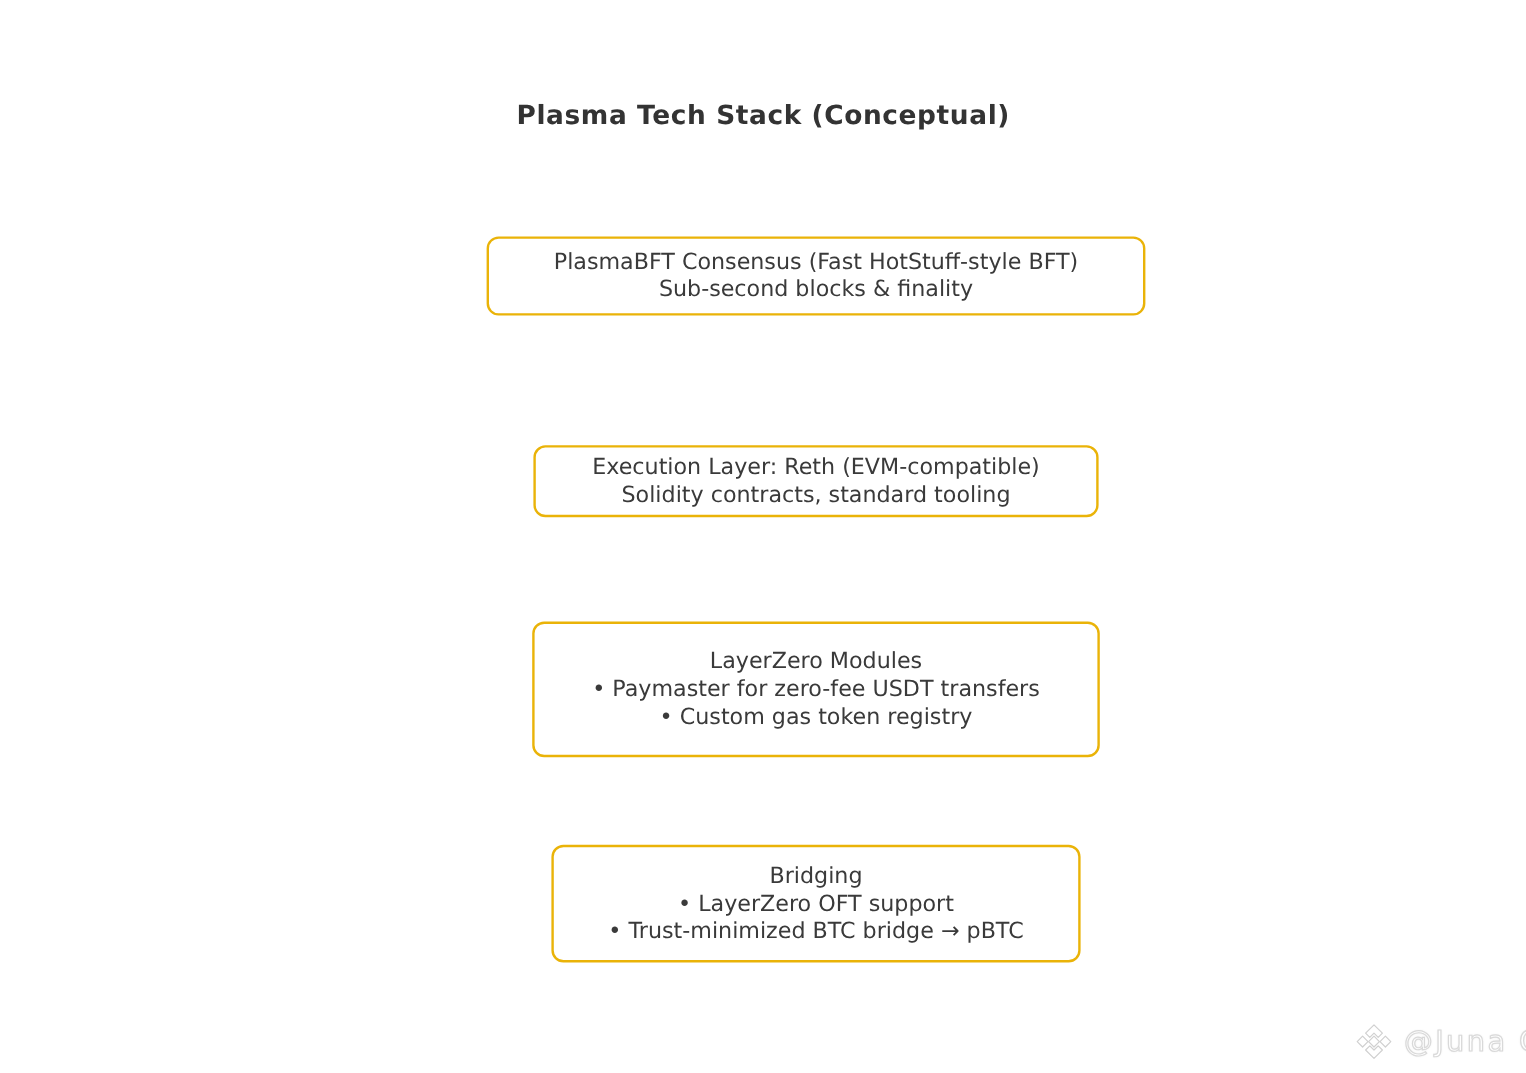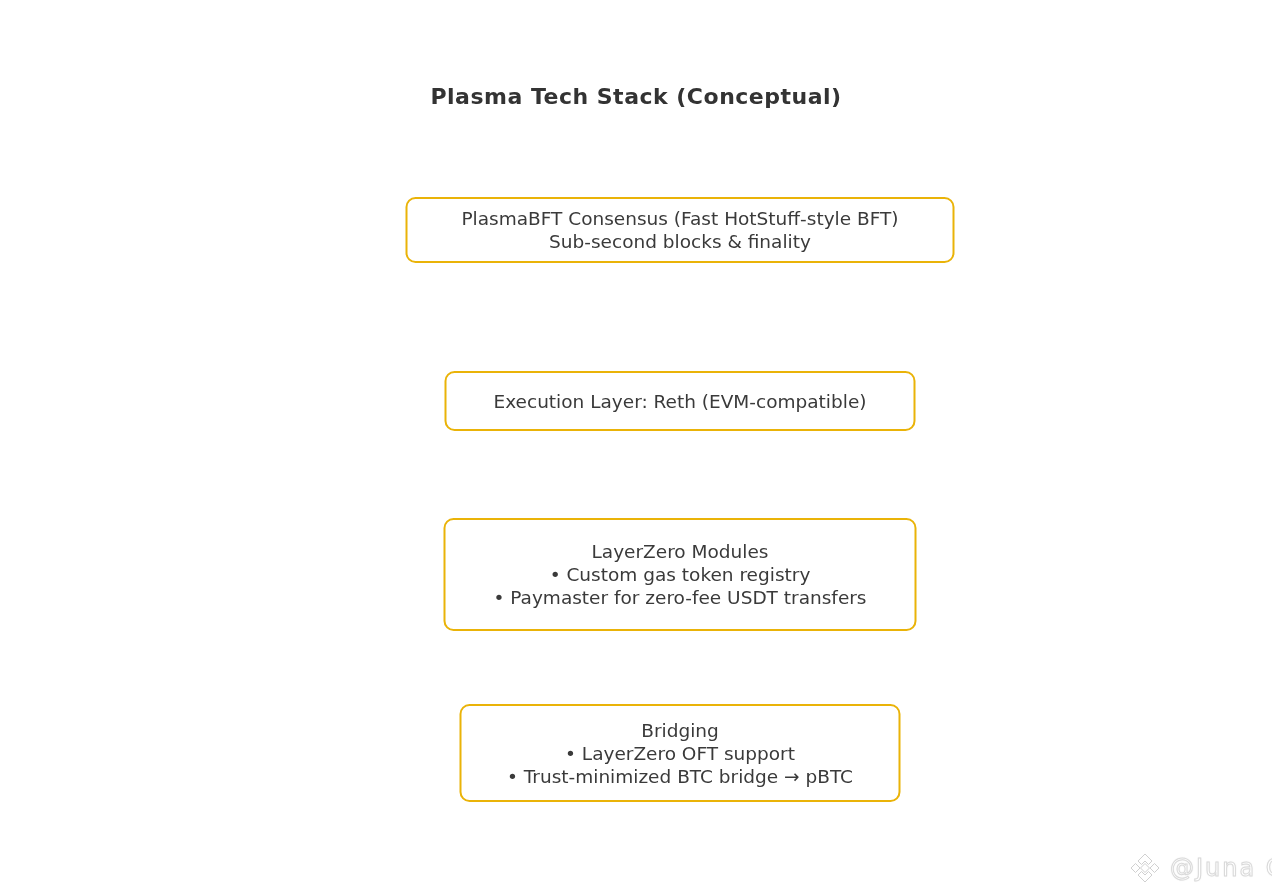--- a/index.html
+++ b/index.html
@@ -75,26 +75,27 @@
 
   <div class="diagram-title">Plasma Tech Stack (Conceptual)</div>
 
   <div class="box box-consensus">
     <div>PlasmaBFT Consensus (Fast HotStuff-style BFT)</div>
     <div>Sub-second blocks &amp; finality</div>
   </div>
 
   <div class="box box-execution">
     <div>Execution Layer: Reth (EVM-compatible)</div>
+    <div>Solidity contracts, standard tooling</div>
   </div>
 
   <div class="box box-protocol">
     <div>LayerZero Modules</div>
+    <div>• Paymaster for zero-fee USDT transfers</div>
     <div>• Custom gas token registry</div>
-    <div>• Paymaster for zero-fee USDT transfers</div>
   </div>
 
   <div class="box box-bridging">
     <div>Bridging</div>
     <div>• LayerZero OFT support</div>
     <div>• Trust-minimized BTC bridge → pBTC</div>
   </div>
 
   <div class="watermark">
     <span class="watermark-icon">

